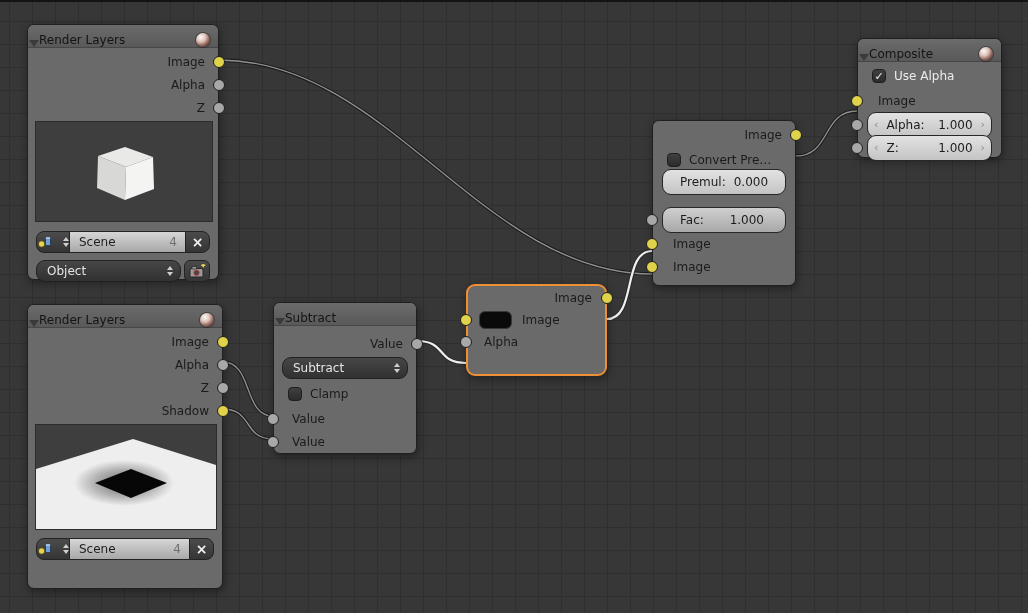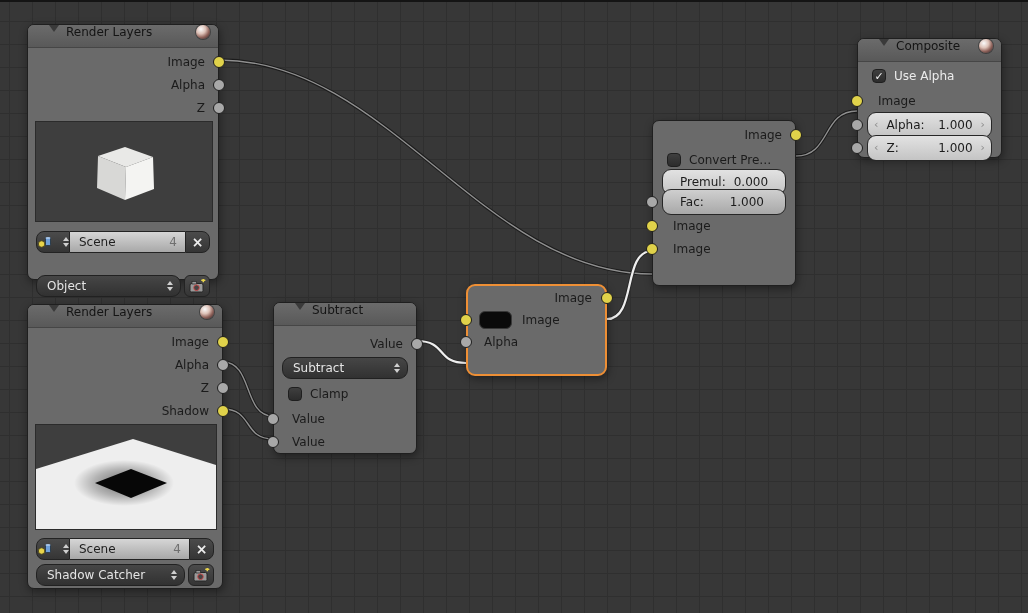--- a/index.html
+++ b/index.html
@@ -15,21 +15,21 @@
   }
   svg.wires{position:absolute;left:0;top:0;z-index:1;}
   .wire-case{fill:none;stroke:#1b1b1b;stroke-width:3.4px;}
   .wire-core{fill:none;stroke:#8f8f8f;stroke-width:1.4px;}
   .wire-case-sel{fill:none;stroke:#2a2a2a;stroke-width:4.2px;}
   .wire-core-sel{fill:none;stroke:#efefef;stroke-width:2.2px;}
 
   .node{position:absolute;z-index:2;background:#6a6a6a;border:1px solid #1f1f1f;
         border-radius:7px;box-shadow:1px 3px 8px rgba(0,0,0,.4);box-sizing:border-box;}
   .node.selected{border:2px solid #ee8f35;border-radius:9px;}
-  .node-header{height:22px;display:flex;align-items:flex-start;gap:7px;padding:0 8px 0 21px;
+  .node-header{height:22px;display:flex;align-items:flex-end;padding:0 8px 0 1px;
         background:linear-gradient(#6b6b6b,#595959);border-bottom:1px solid #464646;
         border-radius:6px 6px 0 0;}
   .selected .node-header{background:linear-gradient(#55575b,#47494d);border-radius:7px 7px 0 0;}
   .tri{width:0;height:0;border-left:5px solid transparent;border-right:5px solid transparent;
         border-top:7px solid #3a3a3a;flex:none;}
   .tri.orange{border-top-color:#e06b28;}
   .node-title{font-size:12px;color:#141414;flex:1;white-space:nowrap;}
   .sphere-icon{width:14px;height:14px;border-radius:50%;flex:none;
         background:radial-gradient(circle at 35% 30%,#fafafa,#ddc1b7 35%,#8f625a 62%,#33272a 92%);
         box-shadow:0 0 0 1px rgba(0,0,0,.35);}
@@ -160,21 +160,21 @@
             <i class="u"></i>
             <i class="d"></i>
           </span>
       </div>
       <div class="scene-name">
         <span>Scene</span>
         <span class="scene-count">4</span>
       </div>
       <div class="x-btn"></div>
     </div>
-    <div class="wrow" style="margin-top:22px;">
+    <div class="wrow" style="margin-top:7px;">
       <div class="dropdown">
         <span>Object</span>
         <span class="updown">
             <i class="u"></i>
             <i class="d"></i>
           </span>
       </div>
       <div class="camera-btn">
         <svg width="17" height="15" viewBox="0 0 17 15">
           <rect x="1" y="4.5" width="13" height="8.5" rx="1.5" fill="#9a9a9a" stroke="#262626"></rect>
@@ -235,38 +235,20 @@
             <i class="u"></i>
             <i class="d"></i>
           </span>
       </div>
       <div class="scene-name">
         <span>Scene</span>
         <span class="scene-count">4</span>
       </div>
       <div class="x-btn"></div>
     </div>
-    <div class="wrow" style="margin-top:4px;">
-      <div class="dropdown">
-        <span>Shadow Catcher</span>
-        <span class="updown">
-            <i class="u"></i>
-            <i class="d"></i>
-          </span>
-      </div>
-      <div class="camera-btn">
-        <svg width="17" height="15" viewBox="0 0 17 15">
-          <rect x="1" y="4.5" width="13" height="8.5" rx="1.5" fill="#9a9a9a" stroke="#262626"></rect>
-          <rect x="3" y="2.5" width="4.5" height="2.5" fill="#9a9a9a" stroke="#262626" stroke-width="0.7"></rect>
-          <circle cx="7.5" cy="8.7" r="2.8" fill="#454545" stroke="#d44" stroke-width="0.8"></circle>
-          <rect x="12.2" y="0.4" width="4.2" height="1.6" rx="0.5" fill="#e8d44c"></rect>
-          <rect x="13.5" y="-0.9" width="1.6" height="4.2" rx="0.5" fill="#e8d44c"></rect>
-        </svg>
-      </div>
-    </div>
   </div>
 
   <div class="node" style="left:273px;top:300px;width:144px;height:152px;">
     <div class="node-header">
       <span class="tri"></span>
       <span class="node-title">Subtract</span>
     </div>
     <div class="row out" style="margin-top:6px;">
       <span>Value</span>
       <span class="socket so gray"></span>
@@ -322,21 +304,21 @@
     <div class="chk-row" style="margin-top:6px;">
       <span class="checkbox"></span>
       <span class="chk-label dark">Convert Pre…</span>
     </div>
     <div class="prow" style="margin-top:5px;">
       <div class="pill light center">
         <span class="lbl">Premul:</span>
         <span class="val">0.000</span>
       </div>
     </div>
-    <div class="prow" style="margin-top:3px;">
+    <div class="prow" style="margin-top:21px;">
       <span class="socket si gray"></span>
       <div class="pill mid">
         <span class="lbl">Fac:</span>
         <span class="val">1.000</span>
       </div>
     </div>
     <div style="margin-top:4px;">
       <div class="row in" style="padding-left:20px;">
         <span class="socket si yellow"></span>
         <span>Image</span>

